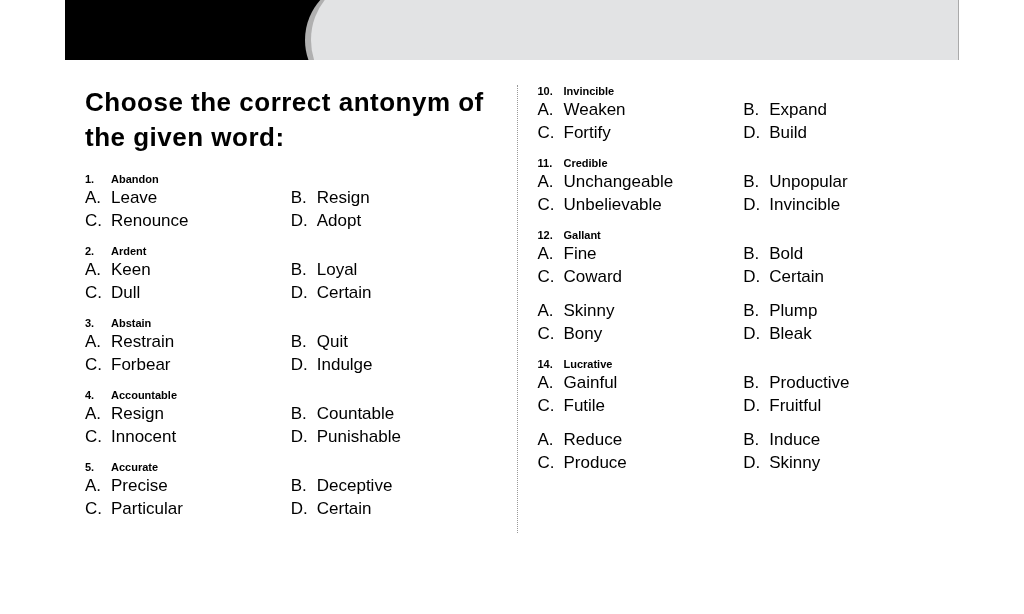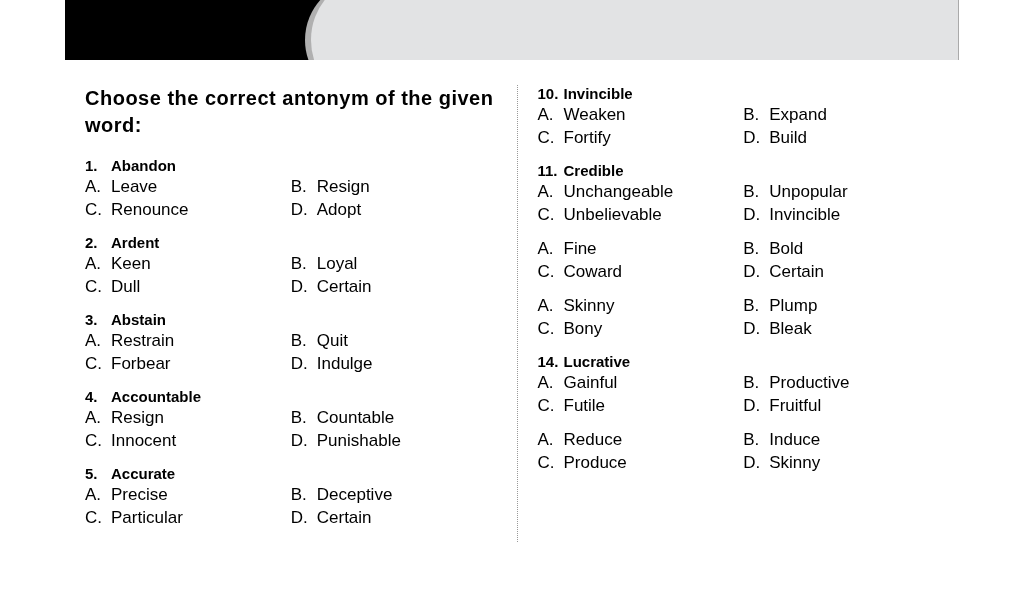--- a/index.html
+++ b/index.html
@@ -49,32 +49,32 @@
       flex: 1;
     }
     .column-left {
       padding-right: 20px;
     }
     .column-right {
       padding-left: 20px;
       border-left: 1px dotted #999;
     }
     .instruction {
-      font-size: 20px;
+      font-size: 26px;
       font-weight: bold;
       color: #000;
       margin-bottom: 18px;
       line-height: 1.35;
       letter-spacing: 0.5px;
     }
     .question-block {
       margin-bottom: 14px;
     }
     .question-title {
-      font-size: 15px;
+      font-size: 11px;
       font-weight: bold;
       color: #000;
       margin-bottom: 3px;
       display: flex;
     }
     .q-num {
       min-width: 26px;
     }
     .options-grid {
       display: grid;
@@ -268,20 +268,24 @@
               <span class="opt-letter">C.</span>
               <span>Unbelievable</span>
             </div>
             <div class="option">
               <span class="opt-letter">D.</span>
               <span>Invincible</span>
             </div>
           </div>
         </div>
         <div class="question-block">
+          <div class="question-title">
+            <span class="q-num">12.</span>
+            <span>Gallant</span>
+          </div>
           <div class="options-grid">
             <div class="option">
               <span class="opt-letter">A.</span>
               <span>Fine</span>
             </div>
             <div class="option">
               <span class="opt-letter">B.</span>
               <span>Bold</span>
             </div>
             <div class="option">

